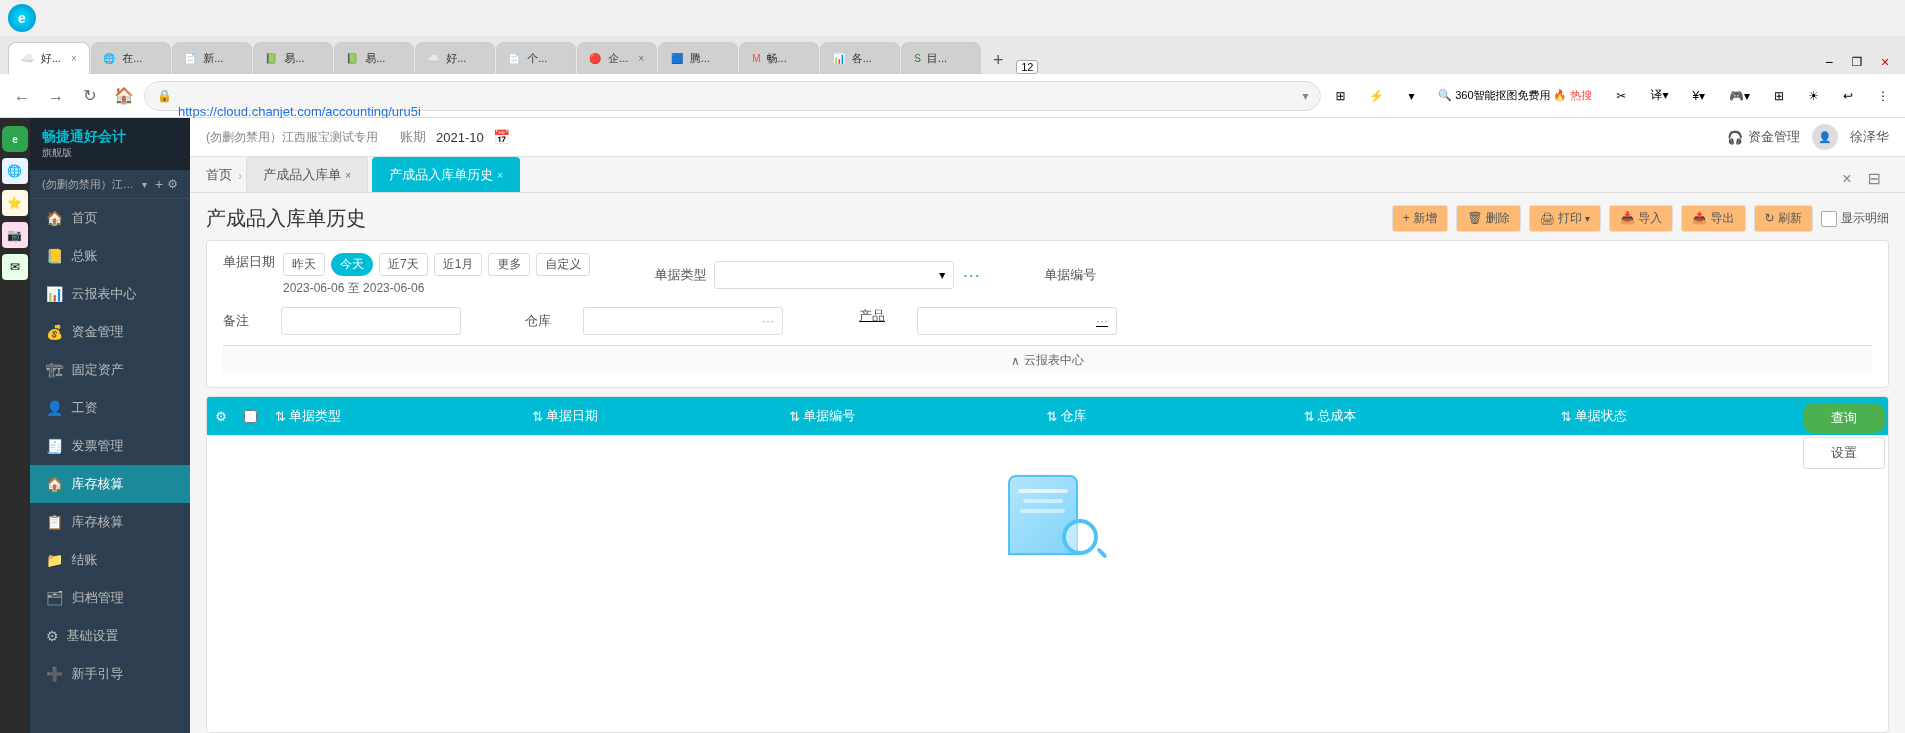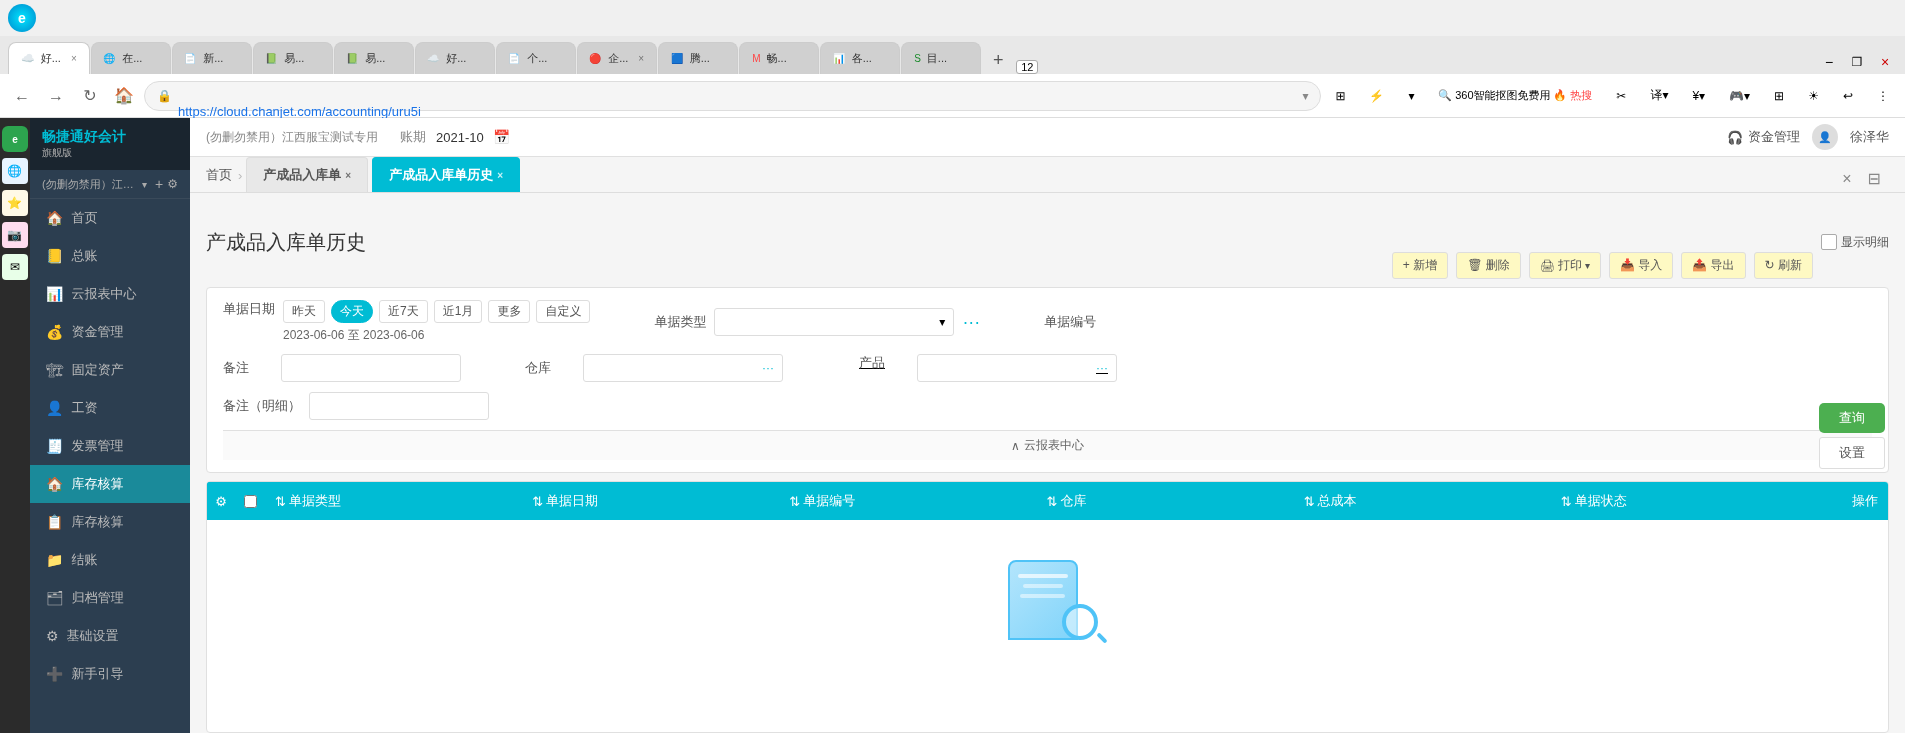--- a/index.html
+++ b/index.html
@@ -38,29 +38,29 @@
     .sidebar-item { padding: 10px 16px; display: flex; align-items: center; gap: 8px; cursor: pointer; font-size: 13px; color: #bbb; }
     .sidebar-item.active { background: #1a8a9a; color: #fff; }
     .sidebar-icon { font-size: 14px; }
 
     
     .main-content { flex: 1; background: #f5f5f5; display: flex; flex-direction: column; overflow: hidden; }
 
     
     .main-top-bar { background: #fff; border-bottom: 1px solid #e0e0e0; padding: 6px 16px; display: flex; align-items: center; gap: 8px; }
     .period-info { display: flex; align-items: center; gap: 6px; font-size: 13px; }
-    .page-tab { padding: 8px 16px; cursor: pointer; font-size: 13px; color: #555; border: 1px solid #ddd; border-bottom: none; background: #e8e8e8; margin-right: 2px; border-radius: 4px 4px 0 0; display: flex; align-items: center; gap: 4px; font-weight: bold; }
+    .page-tab { padding: 8px 16px; cursor: pointer; font-size: 13px; color: #555; border: 1px solid #ddd; border-bottom: none; background: #e8e8e8; margin-right: 2px; border-radius: 4px 4px 0 0; display: flex; align-items: center; gap: 4px; }
     .page-tab.active { background: #00bcd4; color: #fff; border-color: #00bcd4; }
     .page-tab-close { font-size: 10px; cursor: pointer; opacity: 0.8; }
 
     
     .page-header { padding: 12px 16px 8px; display: flex; align-items: center; justify-content: space-between; }
     .page-title { font-size: 20px; color: #333; font-weight: normal; }
     .action-buttons { display: flex; align-items: center; gap: 8px; }
-    .action-btn { padding: 4px 10px; border: 1px solid #ddd; border-radius: 3px; background: #fef9c3; cursor: pointer; font-size: 12px; color: #555; display: flex; align-items: center; gap: 3px; margin-top: 47px; }
+    .action-btn { padding: 4px 10px; border: 1px solid #ddd; border-radius: 3px; background: #fdba74; cursor: pointer; font-size: 12px; color: #555; display: flex; align-items: center; gap: 3px; }
 
     
     .filter-section { background: #fff; margin: 0 16px 8px; border: 1px solid #e0e0e0; border-radius: 4px; padding: 12px 16px; }
     .filter-row { display: flex; align-items: center; gap: 24px; margin-bottom: 10px; }
     .filter-row:last-of-type { margin-bottom: 0; }
     .filter-label { font-size: 13px; color: #555; min-width: 50px; }
     .date-filter { display: flex; align-items: center; gap: 6px; }
     .date-btn { padding: 2px 8px; border: 1px solid #ddd; border-radius: 3px; font-size: 12px; cursor: pointer; color: #555; }
     .date-btn.active { background: #00bcd4; color: #fff; border-color: #00bcd4; border-radius: 12px; }
     .date-range { font-size: 12px; color: #666; }
@@ -359,35 +359,29 @@
           </div>
           <div style="display:flex;align-items:flex-start;gap:8px;margin-left:52px;text-decoration:underline;">
             <span class="filter-label">产品</span>
             <div class="filter-select" style="width:200px;">
               <span></span>
               <span style="color:#00bcd4;">···</span>
             </div>
           </div>
         </div>
 
-        <div class="filter-row" style="margin-bottom:0;">
-          <div style="display:flex;align-items:center;gap:8px;">
-            <span class="filter-label">备注（明细）</span>
-            <input class="filter-input" style="width: 180px;">
-          </div>
-        </div>
 
         <div class="collapse-btn" style="margin-top:10px;display:flex;align-items:center;justify-content:center;gap:4px;">
           <span>∧</span>
           <span>云报表中心</span>
         </div>
       </div>
 
       <div style="position:absolute;top:285px;right:20px;display:flex;flex-direction:column;gap:4px;">
-        <div style="background:#4caf50;color:#fff;border:none;border-radius:5px;padding:6px 20px;font-size:13px;cursor:pointer;text-align:center;">查询</div>
+        <div style="background:#4caf50;color:#fff;border:none;border-radius:10px;padding:6px 28px;font-size:13px;cursor:pointer;text-align:center;">查询</div>
         <div style="background:#fff;color:#555;border:1px solid #ddd;border-radius:3px;padding:6px 16px;font-size:13px;cursor:pointer;text-align:center;">设置</div>
       </div>
 
       <div class="table-section">
         <div class="table-header">
           <div class="gear-icon-table">⚙</div>
           <div class="checkbox-th">
             <input type="checkbox" style="cursor: pointer;">
           </div>
           <div class="th">

